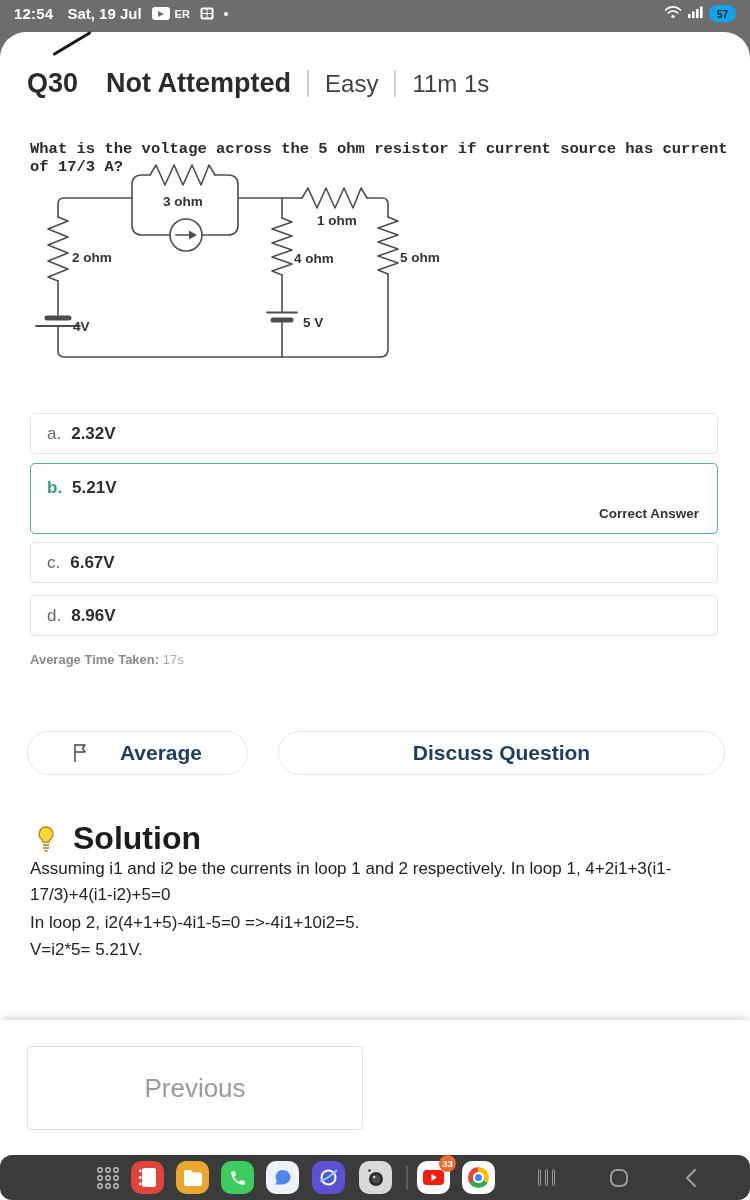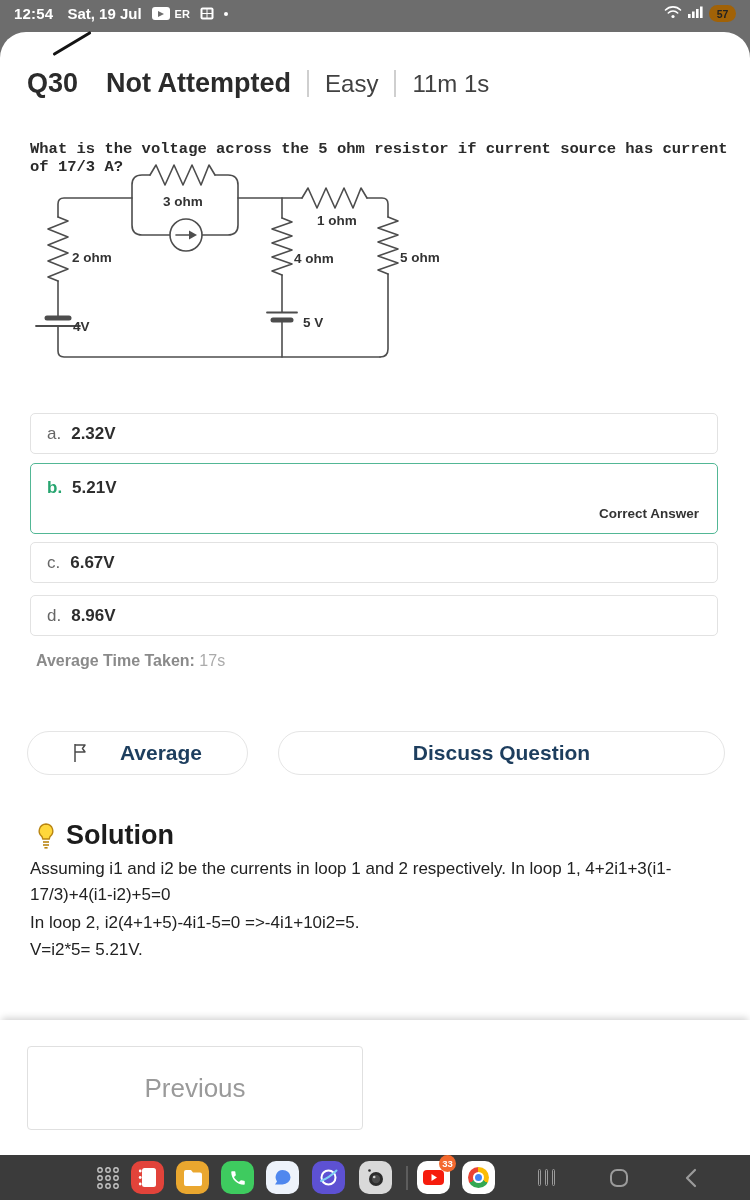--- a/index.html
+++ b/index.html
@@ -10,21 +10,21 @@
   .statusbar{position:absolute;left:0;top:0;width:750px;height:62px;background:#6d6d6d;}
   .sb-row{position:absolute;left:0;top:0;width:750px;height:27px;display:flex;align-items:center;padding:0 14px;color:#fff;}
   .sb-time{font-size:15px;font-weight:700;letter-spacing:.2px;}
   .sb-date{font-size:15px;font-weight:700;margin-left:14px;}
   .sb-ico{display:inline-flex;align-items:center;margin-left:10px;}
   .yt-mini{width:18px;height:13px;background:#fff;border-radius:3px;display:flex;align-items:center;justify-content:center;}
   .yt-mini i{display:block;width:0;height:0;border-left:6px solid #6d6d6d;border-top:3.5px solid transparent;border-bottom:3.5px solid transparent;}
   .sb-er{font-size:11px;font-weight:700;margin-left:5px;}
   .sb-dot{width:4px;height:4px;border-radius:50%;background:#fff;margin-left:10px;}
   .sb-right{margin-left:auto;display:flex;align-items:center;gap:6px;}
-  .batt{min-width:27px;height:17px;background:#a16207;border-radius:9px;color:#222;font-size:10.5px;font-weight:700;display:flex;align-items:center;justify-content:center;padding:0 5px;}
+  .batt{min-width:27px;height:17px;background:#0ea5e9;border-radius:9px;color:#222;font-size:10.5px;font-weight:700;display:flex;align-items:center;justify-content:center;padding:0 5px;}
   .corner-accent{position:absolute;left:50px;top:42px;width:44px;height:3px;background:#141414;transform:rotate(-31deg);z-index:30;border-radius:2px;}
 
   
   .card{position:absolute;left:0;top:32px;width:750px;height:988px;background:#fff;border-radius:26px 26px 0 0;z-index:10;}
 
   .qheader{position:absolute;left:27px;top:36px;display:flex;align-items:center;}
   .q-no{font-size:27px;font-weight:700;color:#2b2b2b;}
   .q-status{font-size:27px;font-weight:700;color:#2b2b2b;margin-left:28px;}
   .q-sep{width:2px;height:27px;background:#cfcfcf;margin:0 16px;}
   .q-meta{font-size:24px;font-weight:400;color:#414141;}
@@ -34,42 +34,42 @@
   .circuit{position:absolute;left:30px;top:131px;}
   .circuit text{font-size:13.5px;font-weight:600;fill:#333;}
 
   .option{position:absolute;left:30px;width:688px;background:#fff;border:1px solid #e2e2e2;border-radius:5px;display:flex;align-items:center;padding:0 16px;cursor:pointer;}
   .option .opt-letter{font-size:17px;color:#666;margin-right:10px;}
   .option .opt-text{font-size:17px;font-weight:600;color:#2d2d2d;}
   .option.correct{border:1.5px solid #52b795;align-items:flex-start;padding-top:14px;}
   .option.correct .opt-letter{color:#27a570;font-weight:700;}
   .badge-correct{position:absolute;right:18px;bottom:12px;font-size:13.5px;font-weight:700;color:#333;}
 
-  .avg-time{position:absolute;left:36px;top:620px;font-size:16px;}
+  .avg-time{position:absolute;left:30px;top:620px;font-size:13px;}
   .avg-label{color:#8a8a8a;font-weight:700;}
   .avg-value{color:#ababab;font-weight:400;}
 
   .btn-pill{position:absolute;top:699px;height:44px;border:1.5px solid #e5e5e5;border-radius:23px;background:#fff;display:flex;align-items:center;justify-content:center;cursor:pointer;}
   .btn-report{left:27px;width:221px;}
   .btn-discuss{left:278px;width:447px;}
   .btn-label{font-size:21px;font-weight:700;color:#1d3e5e;}
   .flag-ic{margin-right:32px;display:inline-flex;}
 
   .sol-head{position:absolute;left:36px;top:788px;display:flex;align-items:center;}
   .bulb{margin-right:10px;display:inline-flex;}
-  .sol-title{font-size:27px;font-weight:700;color:#1c1c1c;}
+  .sol-title{font-size:32px;font-weight:700;color:#1c1c1c;margin-left:7px;}
   .sol-text{position:absolute;left:30px;top:824px;width:702px;font-size:17px;color:#222;line-height:1.55;}
   .sol-text p{margin:0 0 1px 0;}
 
   
   .footer{position:absolute;left:0;top:1020px;width:750px;height:135px;background:#fff;box-shadow:0 -4px 7px -2px rgba(0,0,0,0.18);z-index:12;}
   .btn-prev{position:absolute;left:27px;top:26px;width:336px;height:84px;background:#fff;border:1px solid #e0e0e0;border-radius:4px;display:flex;align-items:center;justify-content:center;font-size:26px;color:#9a9a9a;cursor:pointer;}
 
   
-  .navbar{position:absolute;left:0;top:1155px;width:750px;height:45px;background:#3b3b3b;z-index:15;}
+  .navbar{position:absolute;left:0;top:1155px;width:750px;height:45px;background:#3b3b3b;z-index:15;border-radius:12px;}
   .app{position:absolute;top:6px;width:33px;height:33px;border-radius:10px;display:flex;align-items:center;justify-content:center;cursor:pointer;}
   .nav-divider{position:absolute;left:406px;top:11px;width:2px;height:24px;background:#5d5d5d;}
   .navkey{position:absolute;top:6px;width:33px;height:33px;display:flex;align-items:center;justify-content:center;cursor:pointer;}
   .recents-bars{display:flex;gap:4px;}
   .recents-bars i{display:block;width:3px;height:17px;border:1.6px solid #9b9b9b;border-radius:2px;}
   .home-sq{width:18px;height:18px;border:2.2px solid #9b9b9b;border-radius:7px;}
   .yt-badge{position:absolute;right:-6px;top:-6px;min-width:17px;height:17px;background:#f4692e;border-radius:9px;color:#fff;font-size:9.5px;font-weight:700;display:flex;align-items:center;justify-content:center;padding:0 3px;}
   .chrome-logo{position:relative;width:21px;height:21px;border-radius:50%;background:conic-gradient(from 120deg,#34a853 0 120deg,#ea4335 120deg 240deg,#fbbc05 240deg 360deg);}
   .chrome-logo .cw{position:absolute;left:5px;top:5px;width:11px;height:11px;border-radius:50%;background:#fff;}
   .chrome-logo .cb{position:absolute;left:7px;top:7px;width:7px;height:7px;border-radius:50%;background:#4285f4;}

